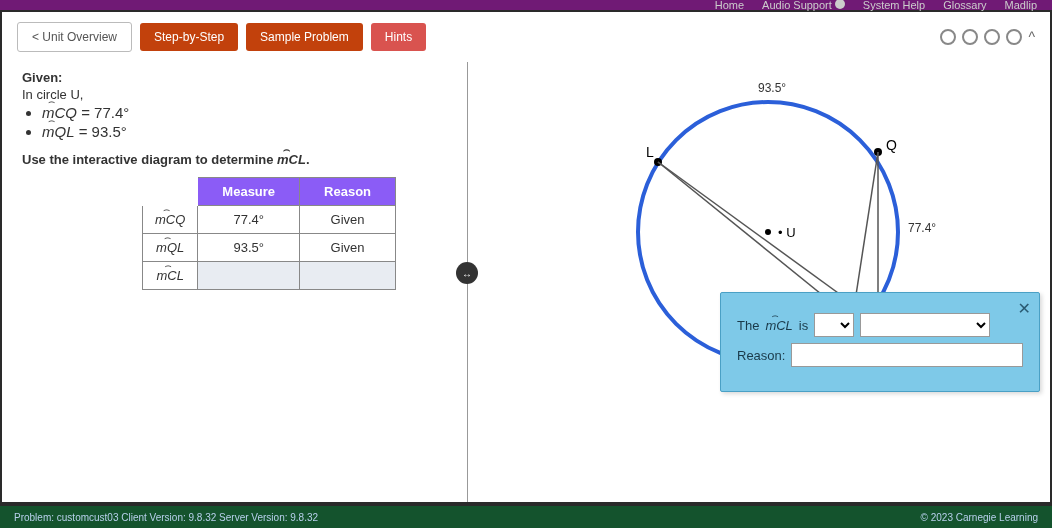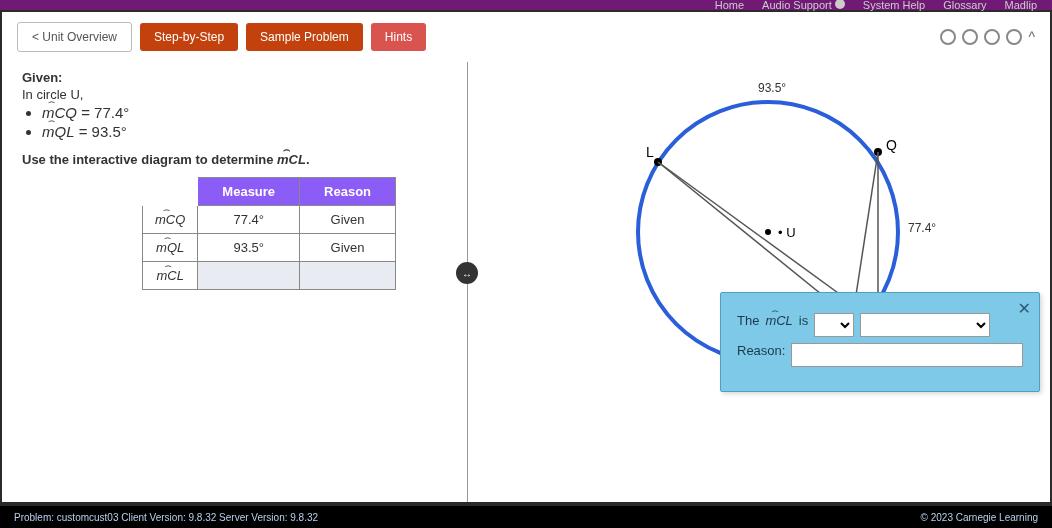--- a/index.html
+++ b/index.html
@@ -30,26 +30,26 @@
 table { border-collapse: collapse; margin-left: 120px; margin-top: 8px; }
 th, td { border: 1px solid #888; padding: 6px 24px; text-align: center; font-size: 13px; }
 th { background: #8b5cf6; color: #fff; }
 td.rowlabel { background: #fff; border: 1px solid #888; font-style: italic; padding: 6px 12px; position: relative; }
 td.rowlabel .arc::before { left: 8px; }
 tr.empty td.val { background: #e8ecf2; }
 
 .diagram { position: absolute; left: 120px; top: 10px; }
 .popup { position: absolute; right: 10px; top: 230px; width: 320px; background: #7ec9e8; border: 1px solid #4aa0c5; padding: 14px 16px 18px; font-size: 13px; color: #1a3a4a; border-radius: 2px; box-shadow: 2px 2px 4px rgba(0,0,0,.15);}
 .popup .close { position: absolute; right: 8px; top: 6px; color: #2a5a72; font-size: 16px; cursor: pointer; }
-.popup .row { display: flex; gap: 6px; margin: 6px 0; }
+.popup .row { display: flex; align-items: center; gap: 6px; margin: 6px 0; }
 .popup select, .popup input { height: 24px; border: 1px solid #999; background: #fff; font-size: 12px; }
 .popup .sel1 { width: 40px; }
 .popup .sel2 { width: 130px; }
 .popup .reason-in { flex: 1; }
-.footer { position: absolute; bottom: 0; left: 0; right: 0; height: 22px; background: #000000; color: #b8d0ec; font-size: 10px; display: flex; align-items: center; padding: 0 14px; }
+.footer { position: absolute; bottom: 0; left: 0; right: 0; height: 22px; background: #14532d; color: #b8d0ec; font-size: 10px; display: flex; align-items: center; padding: 0 14px; }
 .footer .right { margin-left: auto; }
 svg text { font-family: Arial; }
 </style>
 </head>
 <body>
 
 <div class="top-nav">
   <span>Home</span>
   <span><span>Audio Support</span><span class="audio-dot"></span></span>
   <span>System Help</span>

